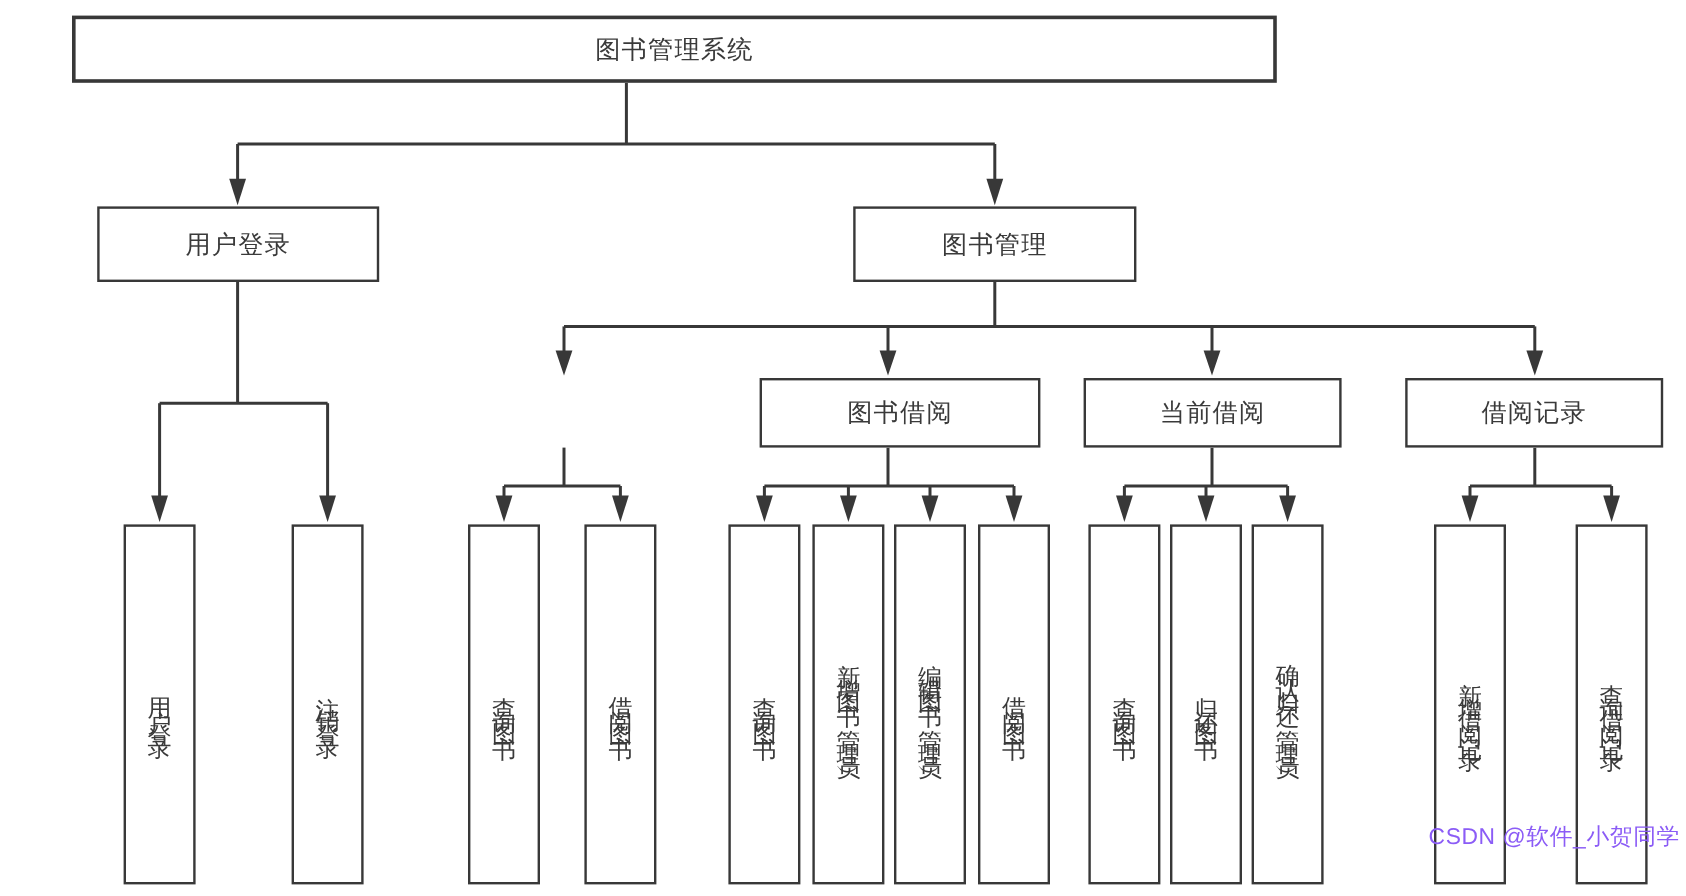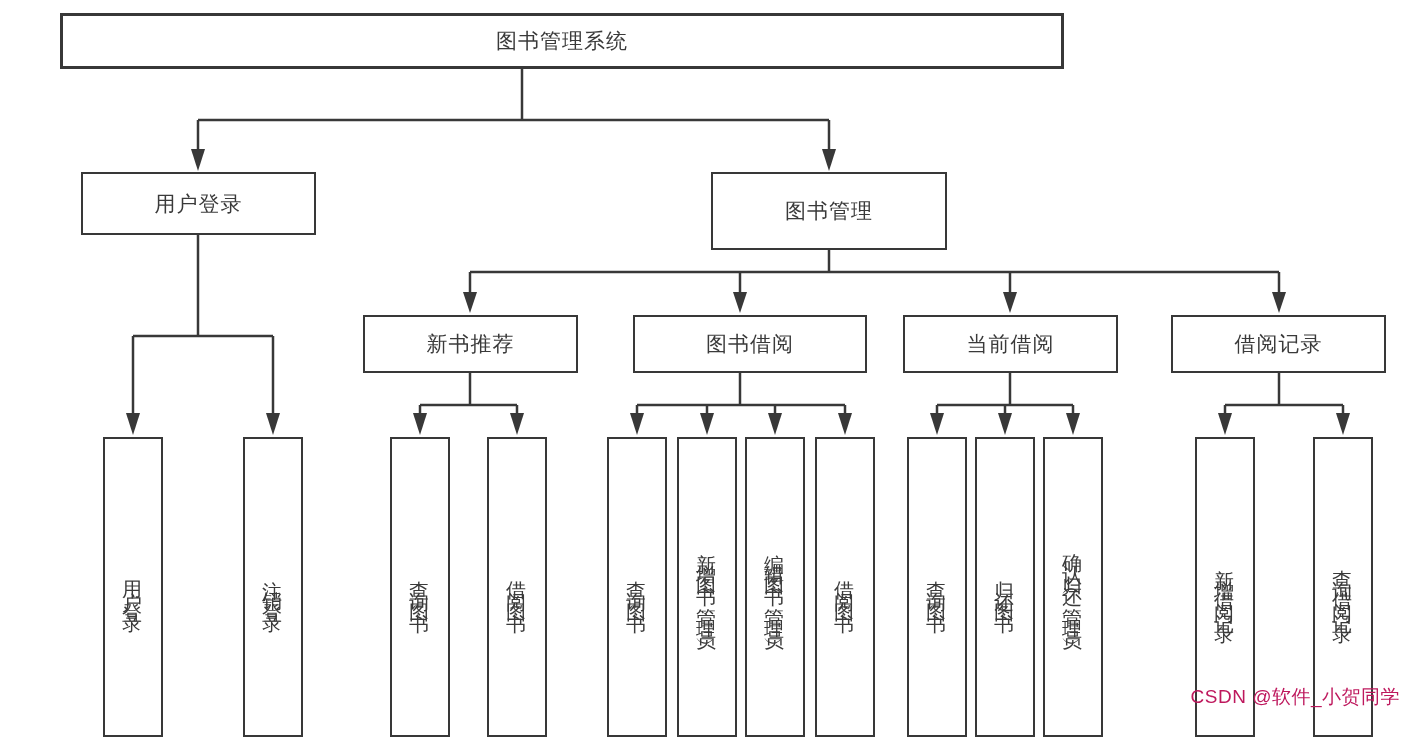--- a/index.html
+++ b/index.html
@@ -27,21 +27,21 @@
     writing-mode:vertical-rl;
     text-orientation:mixed;
     font-size:20px;
     letter-spacing:11px;
     white-space:normal;
   }
   .watermark {
     position:absolute;
     top:684px; right:5px;
     font-size:19px; letter-spacing:0.5px;
-    color:#be185d;
+    color:#8b5cf6;
     z-index:2;
     white-space:nowrap;
   }
 </style>
 </head>
 <body>
 
 <div class="canvas">
 
   <svg class="wires" width="1405" height="747" viewBox="0 0 1405 747" aria-hidden="true">
@@ -109,23 +109,22 @@
       <polygon points="998,413 1012,413 1005,435"></polygon>
       <polygon points="1066,413 1080,413 1073,435"></polygon>
       <polygon points="1218,413 1232,413 1225,435"></polygon>
       <polygon points="1336,413 1350,413 1343,435"></polygon>
     </g>
   </svg>
 
   <div class="node root" style="left:20px;top:13px;width:1004px;height:56px">图书管理系统</div>
 
   <div class="node" style="left:81px;top:172px;width:235px;height:63px">用户登录</div>
-  <div class="node" style="left:711px;top:172px;width:236px;height:78px">图书管理</div>
+  <div class="node" style="left:711px;top:172px;width:236px;height:63px">图书管理</div>
 
-  <div class="node" style="left:363px;top:315px;width:215px;height:58px">新书推荐</div>
   <div class="node" style="left:633px;top:315px;width:234px;height:58px">图书借阅</div>
   <div class="node" style="left:1171px;top:315px;width:215px;height:58px">借阅记录</div>
   <div class="node" style="left:903px;top:315px;width:215px;height:58px">当前借阅</div>
 
   <div class="node leaf" style="left:103px;top:437px;width:60px;height:300px">用户登录</div>
   <div class="node leaf" style="left:243px;top:437px;width:60px;height:300px">注销登录</div>
 
   <div class="node leaf" style="left:390px;top:437px;width:60px;height:300px">查询图书</div>
   <div class="node leaf" style="left:487px;top:437px;width:60px;height:300px">借阅图书</div>
 

